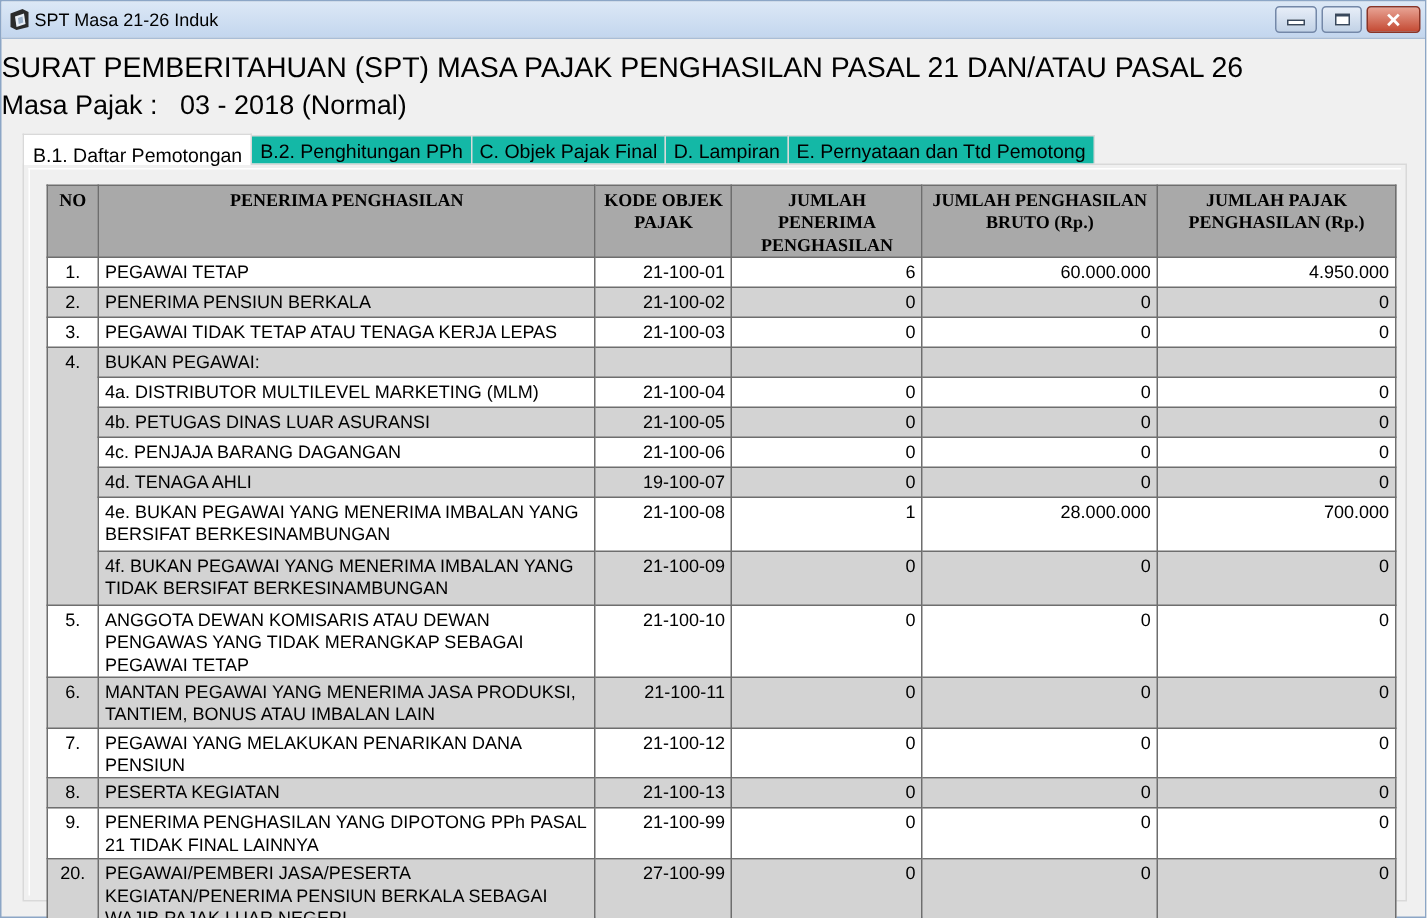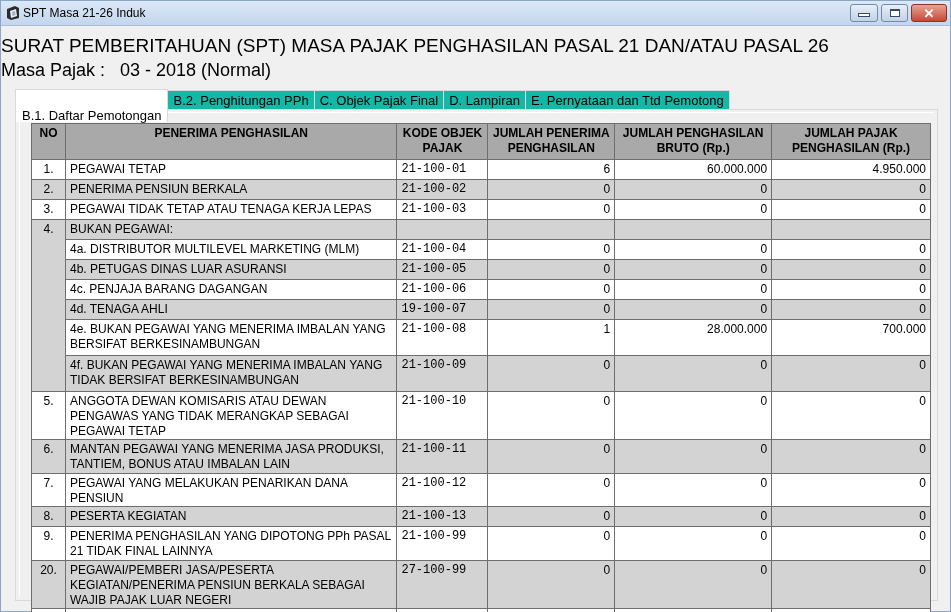--- a/index.html
+++ b/index.html
@@ -19,33 +19,33 @@
   .winbtn .glyph-max { width: 10px; height: 8px; border: 1px solid #39485c; border-top-width: 2px; background: #fff; }
   .winbtn .glyph-close { color: #fff; font-size: 13px; font-weight: bold; line-height: 1; }
 
   .heading { position: absolute; left: 0; width: 951px; text-align: left; color: #000; }
   .heading.h1 { top: 34px; font-size: 19px; }
   .heading.h2 { top: 59px; font-size: 18px; }
 
   .tabs { position: absolute; left: 14px; top: 88px; height: 21px; display: flex; }
   .tab { height: 20px; margin-top: 1px; padding: 0 5px; font-size: 13px; line-height: 19px; color: #000;
     background: #14b8a6; border: 1px solid #d9d9d9; border-bottom: none; margin-right: -1px; white-space: nowrap; }
-  .tab.active { background: #fff; height: 21px; margin-top: 0; line-height: 20px; border-color: #d9d9d9; position: relative; z-index: 2; padding: 16px 6px; }
+  .tab.active { background: #fff; height: 21px; margin-top: 0; line-height: 20px; border-color: #d9d9d9; position: relative; z-index: 2; padding: 4px 6px; }
   .panel { position: absolute; left: 14px; top: 108px; width: 923px; height: 492px; background: #f0f0f0;
     border: 1px solid #d9d9d9; background: #f0f0f0; }
   .panel-inner { position: absolute; left: 3px; top: 2px; width: 915px; height: 485px; background: #f0f0f0; border-top: 1px solid #fff; border-left: 1px solid #fff; }
 
   table.spt { position: absolute; left: 30px; top: 122px; width: 900px; border-collapse: collapse; font-size: 12px; color: #000; }
   table.spt td, table.spt th { border: 1px solid #6e6e6e; padding: 0 4px; vertical-align: top; }
-  table.spt th { background: #a9a9a9; font-weight: bold; text-align: center; font-size: 12px; line-height: 15px; padding-top: 2px; height: 36px; }
+  table.spt th { background: #a9a9a9; font-weight: bold; text-align: center; font-size: 12px; line-height: 15px; padding-top: 2px; height: 36px; font-family: Liberation Serif, serif; }
   table.spt td { line-height: 15px; padding-top: 2px; }
   tr.w td { background: #fff; }
   tr.g td { background: #d3d3d3; }
   td.no { text-align: center; }
-  td.code { text-align: left; font-family: Liberation Mono, monospace; }
+  td.code { text-align: right; }
   td.num { text-align: right; }
   tr.h20 td { height: 20px; }
   tr.h36 td { height: 36px; }
   tr.h34 td { height: 34px; }
   tr.h35 td { height: 35px; }
   tr.total td { font-weight: bold; background: #fff; height: 21px; }
   td.span4 { background: #d3d3d3 !important; }
 </style>
 </head>
 <body>

